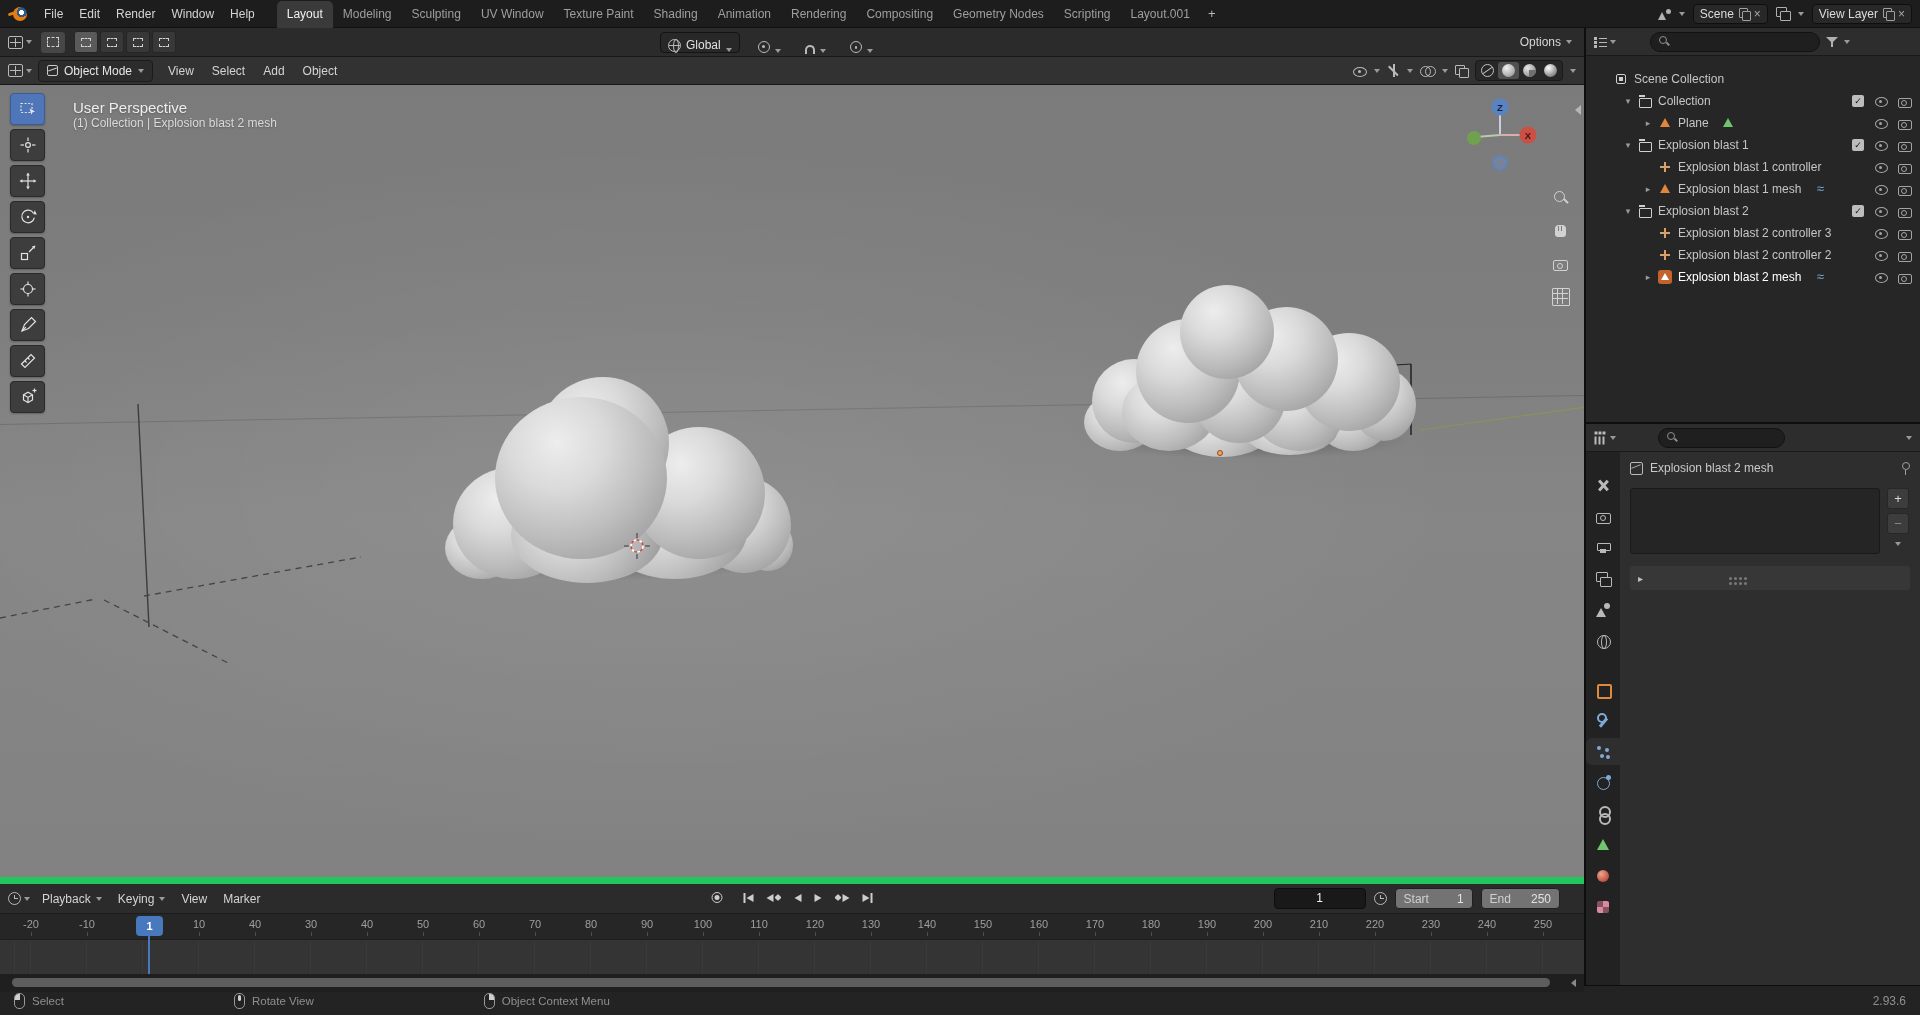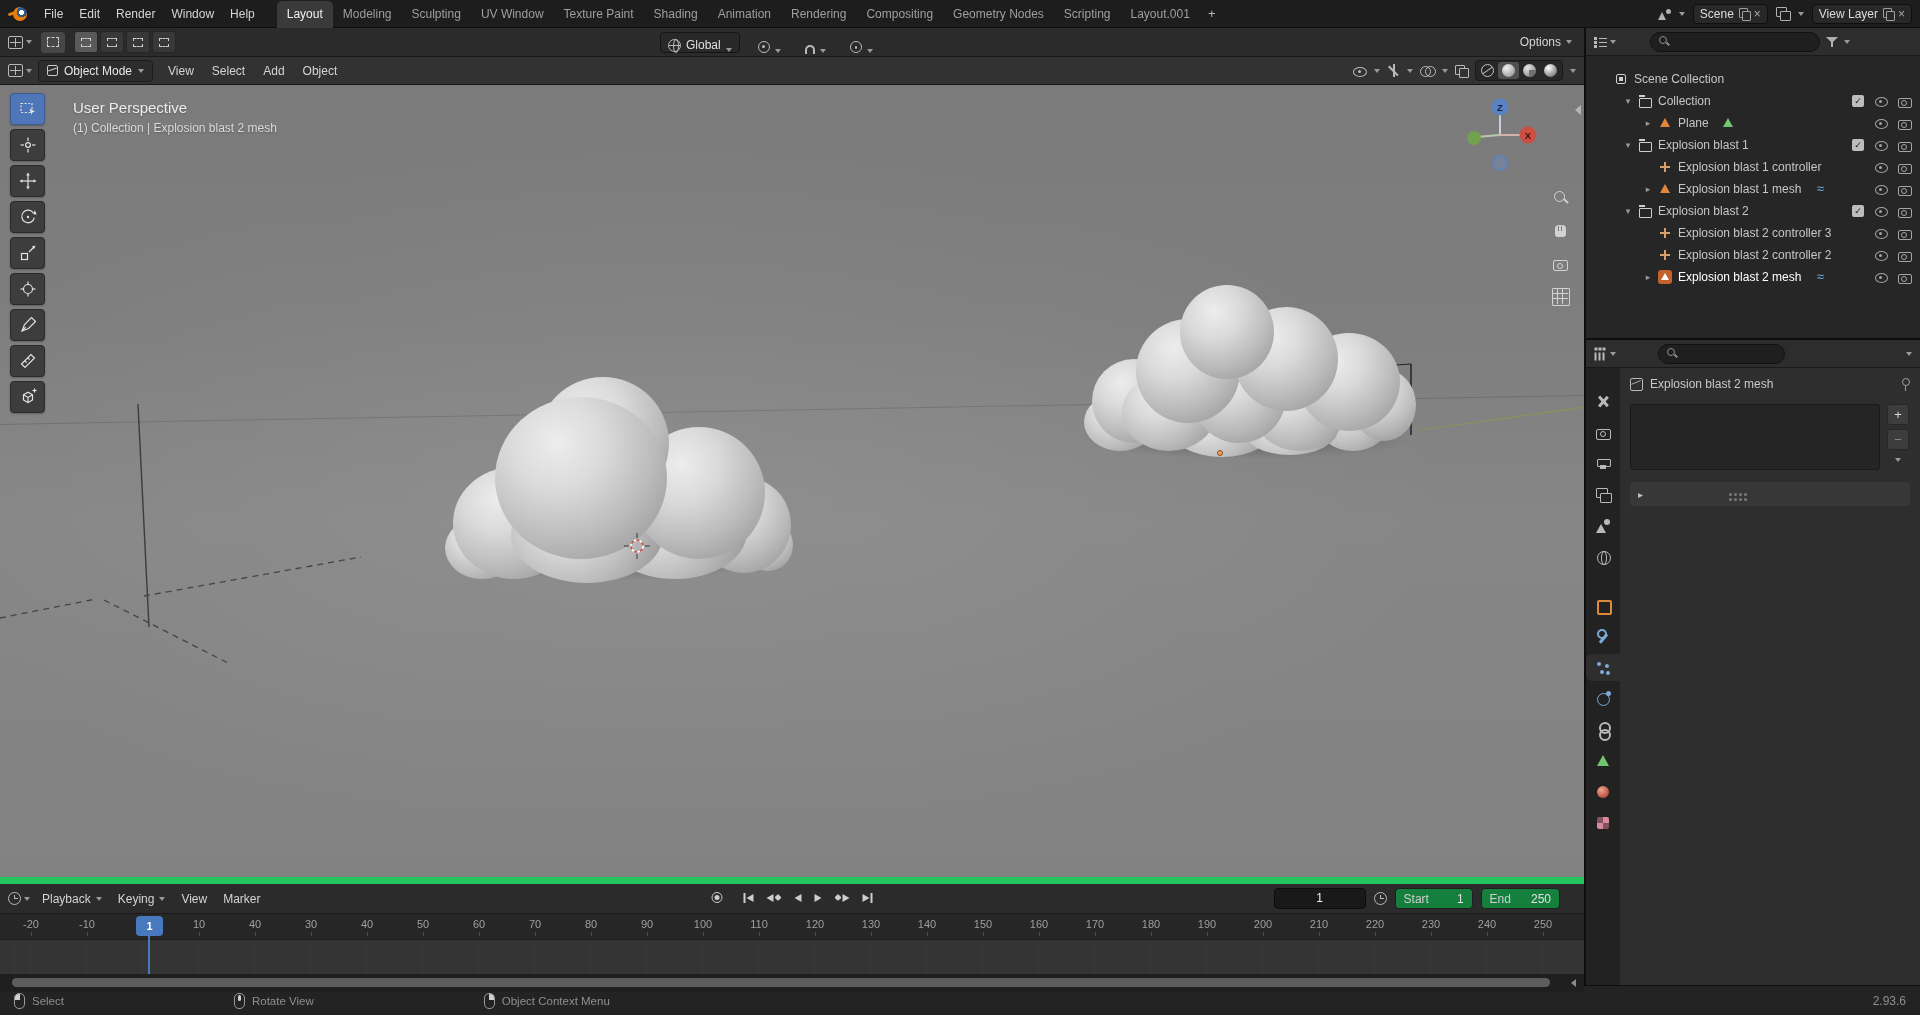--- a/index.html
+++ b/index.html
@@ -95,21 +95,21 @@
   .ball.material{background:radial-gradient(circle at 35% 30%, #e8e8e8, #8a8a8a 80%);position:relative;overflow:hidden}
   .ball.material::after{content:"";position:absolute;left:6px;top:6px;width:7px;height:7px;background:#6f6f6f}
   .ball.rendered{background:radial-gradient(circle at 35% 30%, #ffffff, #6d6d6d 85%)}
 
   
   .viewport{position:relative;flex:1;overflow:hidden;background:linear-gradient(180deg,#7b7b7b 0%,#7e7e7e 30%,#868686 55%,#828282 100%)}
   .vp-light{position:absolute;inset:0;background:radial-gradient(ellipse at 42% 52%, rgba(255,255,255,0.08), rgba(0,0,0,0) 62%);pointer-events:none}
   .horizon{position:absolute;left:-60px;top:324px;width:1760px;border-top:1px solid rgba(96,96,96,0.55);transform:rotate(-1.05deg)}
   .vp-overlaytext{position:absolute;left:73px;top:14px;text-shadow:0 1px 2px rgba(0,0,0,0.25)}
   .vp-overlaytext .l1{font-size:15px;color:#ededed}
-  .vp-overlaytext .l2{font-size:12px;color:#dadada;margin-top:5px}
+  .vp-overlaytext .l2{font-size:12px;color:#dadada;}
   .vp-toolbar{position:absolute;left:10px;top:8px;display:flex;flex-direction:column;gap:4px}
   .tbtn{width:35px;height:32px;background:#3d3d3d;border:1px solid #2a2a2a;border-radius:4px;display:flex;align-items:center;justify-content:center;box-shadow:0 1px 2px rgba(0,0,0,0.25)}
   .tbtn.active{background:#4f76b8;border-color:#3b5c94}
   .tbtn svg{stroke:#e2e2e2;fill:none;stroke-width:1.2}
   .cloud{position:absolute}
   .cloud .shadow{position:absolute;border-radius:50%;background:radial-gradient(ellipse at center, rgba(55,55,55,0.45), rgba(55,55,55,0) 70%)}
   .blob{position:absolute;border-radius:50%;background:radial-gradient(circle at 36% 28%, #ededed 0%, #dadada 30%, #bcbcbc 60%, #a0a0a0 84%, #969696 100%)}
   .origin-dot{position:absolute;width:6px;height:6px;border-radius:50%;background:#f5a15a;border:1px solid #8a4d1d}
   .nav-gizmo{position:absolute;right:42px;top:8px}
   .nav-icons{position:absolute;right:14px;top:104px;display:flex;flex-direction:column;gap:15px;opacity:0.9}
@@ -119,21 +119,21 @@
   .nv-hand::before{content:"";position:absolute;left:3px;top:3px;width:11px;height:12px;background:#dcdcdc;border-radius:4px 4px 3px 3px}
   .nv-hand::after{content:"";position:absolute;left:5.5px;top:4px;width:1px;height:5px;background:#7c7c7c;box-shadow:3px 0 0 #7c7c7c}
   .nv-cam::before{content:"";position:absolute;left:1px;top:5px;width:13px;height:9px;border:1.5px solid #dcdcdc;border-radius:2px}
   .nv-cam::after{content:"";position:absolute;left:5px;top:8px;width:4px;height:4px;border:1.4px solid #dcdcdc;border-radius:50%}
   .nv-grid{border:1.4px solid #dcdcdc;border-radius:1px}
   .nv-grid::before{content:"";position:absolute;left:4px;top:0;width:1.2px;height:15px;background:#dcdcdc;box-shadow:5px 0 0 #dcdcdc}
   .nv-grid::after{content:"";position:absolute;left:0;top:4px;width:15px;height:1.2px;background:#dcdcdc;box-shadow:0 5px 0 #dcdcdc}
   .npanel-tab{position:absolute;right:3px;top:20px;width:0;height:0;border-top:5px solid transparent;border-bottom:5px solid transparent;border-right:6px solid #c9c9c9;opacity:0.75}
 
   
-  .outliner{height:312px;background:#262626;border-bottom:2px solid #0e0e0e;display:flex;flex-direction:column;flex:none}
+  .outliner{height:396px;background:#262626;border-bottom:2px solid #0e0e0e;display:flex;flex-direction:column;flex:none}
   .ed-header{height:28px;background:#2d2d2d;border-bottom:1px solid #191919;display:flex;align-items:center;padding:0 8px;gap:6px;flex:none}
   .ic-outliner{width:13px;height:12px;position:relative;flex:none}
   .ic-outliner::before{content:"";position:absolute;left:0;top:1px;width:3px;height:3px;background:#b9b9b9;box-shadow:0 4px 0 #b9b9b9,0 8px 0 #b9b9b9}
   .ic-outliner::after{content:"";position:absolute;left:5px;top:2px;width:8px;height:1.6px;background:#b9b9b9;box-shadow:0 4px 0 #b9b9b9,0 8px 0 #b9b9b9}
   .search{display:flex;align-items:center;gap:5px;height:20px;background:#1f1f1f;border:1px solid #121212;border-radius:10px;padding:0 8px;flex:1;max-width:170px}
   .search input{background:none;border:none;outline:none;color:#d0d0d0;width:100%;font-size:11px}
   .ic-mag{width:11px;height:11px;position:relative;flex:none}
   .ic-mag::before{content:"";position:absolute;left:0;top:0;width:6px;height:6px;border:1.4px solid #8f8f8f;border-radius:50%}
   .ic-mag::after{content:"";position:absolute;left:7px;top:7px;width:4px;height:1.5px;background:#8f8f8f;transform:rotate(45deg)}
   .ic-funnel{width:12px;height:12px;position:relative;flex:none}
@@ -230,21 +230,21 @@
   .transport{position:absolute;left:50%;top:3px;transform:translateX(-50%);display:flex;align-items:center;gap:3px}
   .tpbtn{display:flex;align-items:center;gap:1px;padding:5px 5px;border-radius:3px}
   .t-tri-l{width:0;height:0;border-top:4.5px solid transparent;border-bottom:4.5px solid transparent;border-right:7.5px solid #cdcdcd}
   .t-tri-r{width:0;height:0;border-top:4.5px solid transparent;border-bottom:4.5px solid transparent;border-left:7.5px solid #cdcdcd}
   .t-bar{width:2px;height:10px;background:#cdcdcd}
   .t-dia{width:5px;height:5px;background:#cdcdcd;transform:rotate(45deg);border-radius:1px;margin:0 1px}
   .t-rec{width:11px;height:11px;border:1.5px solid #cdcdcd;border-radius:50%;position:relative;margin-right:8px}
   .t-rec::after{content:"";position:absolute;inset:2px;background:#cdcdcd;border-radius:50%}
   .tl-fields{margin-left:auto;display:flex;align-items:center;gap:8px;margin-right:16px}
   .frame-field{width:92px;height:21px;background:#191919;border:1px solid #0d0d0d;border-radius:4px;color:#f0f0f0;text-align:center;line-height:19px;font-size:12px}
-  .range-field{height:21px;min-width:78px;background:#15803d;border:1px solid #1f1f1f;border-radius:4px;display:flex;align-items:center;justify-content:space-between;padding:0 8px;gap:20px;color:#e2e2e2}
+  .range-field{height:21px;min-width:78px;background:#737373;border:1px solid #1f1f1f;border-radius:4px;display:flex;align-items:center;justify-content:space-between;padding:0 8px;gap:20px;color:#e2e2e2}
   .range-field .rl{color:#cfcfcf}
   .tl-ruler{height:26px;background:#262626;display:flex;padding-left:3px;overflow:hidden;border-bottom:1px solid #1d1d1d}
   .tick{width:56px;flex:none;text-align:center;font-size:11px;color:#9f9f9f;padding-top:4px}
   .tick::after{content:"";display:block;width:1px;height:4px;background:#4d4d4d;margin:2px auto 0}
   .tl-track{height:34px;background:#343434;background-image:repeating-linear-gradient(90deg, rgba(255,255,255,0.03) 0 1px, transparent 1px 56px);background-position-x:30px}
   .playhead{position:absolute;left:136px;top:32px;width:27px;height:20px;background:#4878bd;border-radius:4px;color:#fff;font-size:11px;font-weight:bold;text-align:center;line-height:20px;z-index:3}
   .playline{position:absolute;left:148px;top:52px;width:2px;height:38px;background:#4878bd;z-index:2}
   .tl-scroll{height:18px;background:#1f1f1f;position:relative}
   .tl-thumb{position:absolute;left:12px;right:34px;top:4px;height:9px;background:#5d5d5d;border-radius:5px}
   .tl-endarrow{position:absolute;right:8px;top:5px;width:0;height:0;border-top:4px solid transparent;border-bottom:4px solid transparent;border-right:5px solid #8a8a8a}

